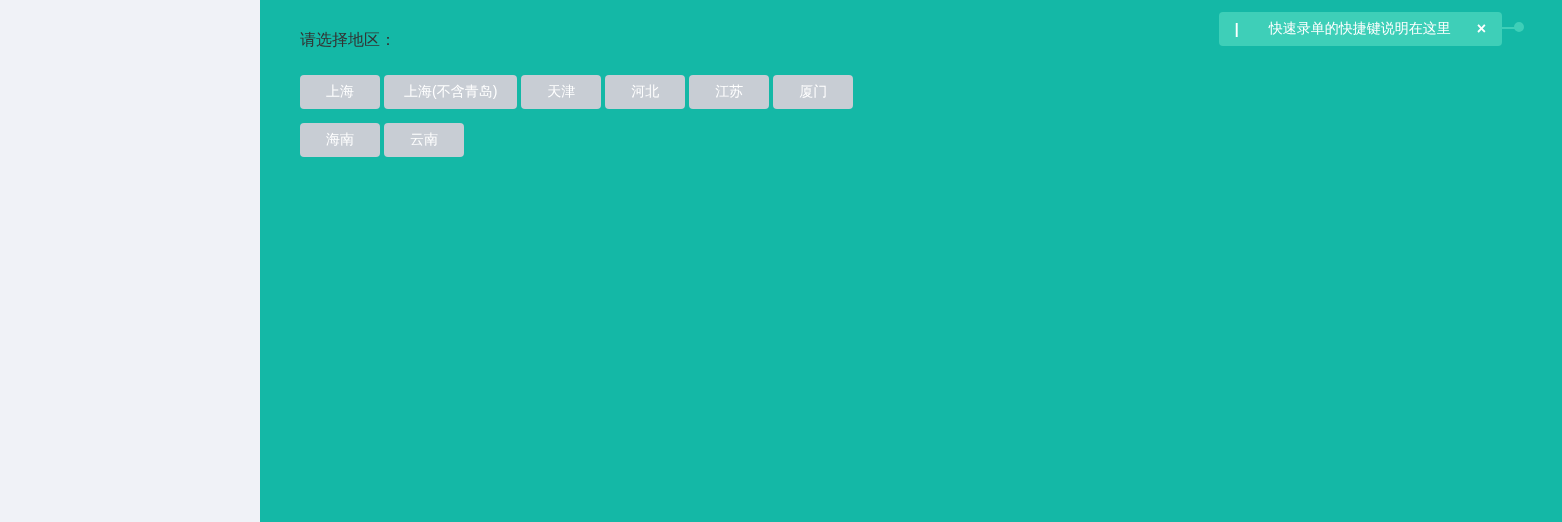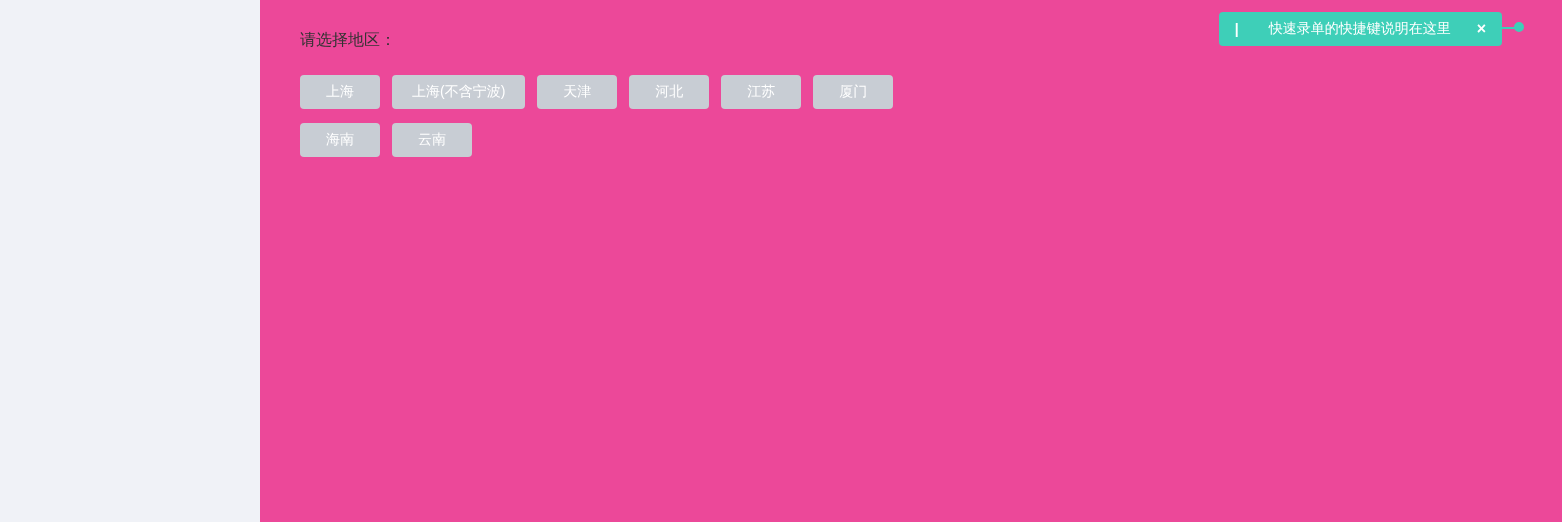--- a/index.html
+++ b/index.html
@@ -25,35 +25,35 @@
       height: 522px;
       background: #f0f2f7;
     }
 
     .main-content {
       position: absolute;
       left: 260px;
       top: 0;
       right: 0;
       height: 522px;
-      background: #ec4899;
+      background: #14b8a6;
       padding: 30px 40px;
     }
 
     .page-label {
       font-size: 16px;
       color: #333;
       margin-bottom: 24px;
       font-weight: normal;
     }
 
     .region-buttons-row {
       display: flex;
       flex-wrap: nowrap;
-      gap: 12px;
+      gap: 4px;
       margin-bottom: 14px;
       align-items: center;
     }
 
     .region-btn {
       background: #c8cdd4;
       border: none;
       border-radius: 4px;
       color: #fff;
       font-size: 14px;
@@ -120,21 +120,21 @@
 </head>
 <body>
 
 <div class="left-sidebar"></div>
 
 <div class="main-content">
   <div class="page-label">请选择地区：</div>
 
   <div class="region-buttons-row" id="row-0">
       <button class="region-btn">上海</button>
-      <button class="region-btn">上海(不含宁波)</button>
+      <button class="region-btn">上海(不含青岛)</button>
       <button class="region-btn">天津</button>
       <button class="region-btn">河北</button>
       <button class="region-btn">江苏</button>
       <button class="region-btn">厦门</button>
     </div>
   <div class="region-buttons-row" id="row-1">
       <button class="region-btn">海南</button>
       <button class="region-btn">云南</button>
     </div>
 </div>

